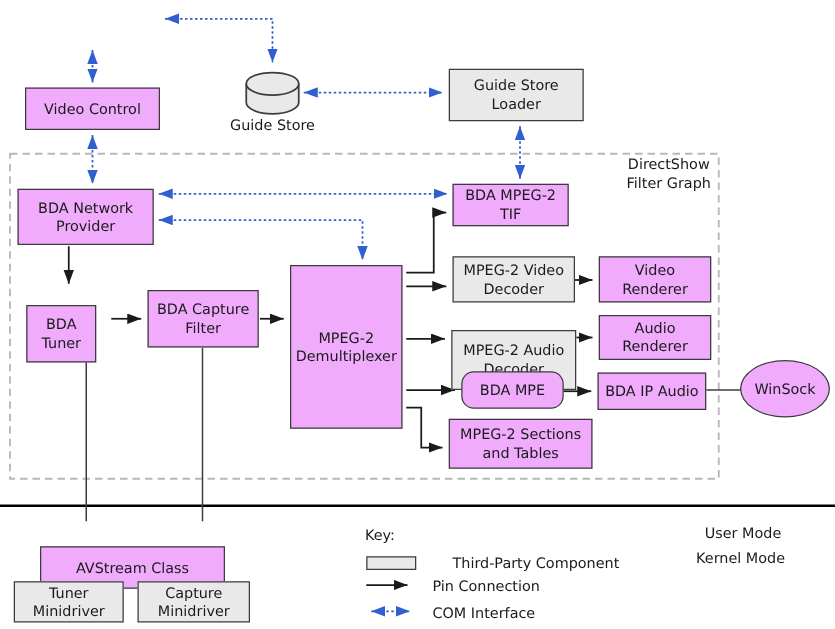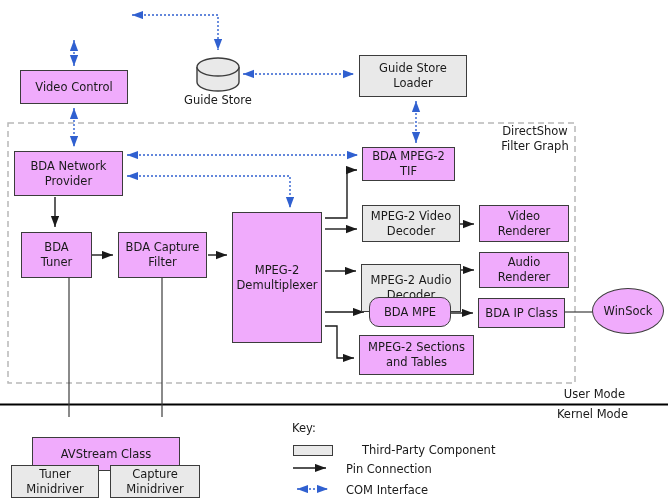--- a/index.html
+++ b/index.html
@@ -8,21 +8,21 @@
   #stage{position:absolute;inset:0;width:668px;height:503px;}
   svg.wires{position:absolute;left:0;top:0;z-index:1;pointer-events:none;}
   .box{position:absolute;z-index:2;display:flex;align-items:center;justify-content:center;
        text-align:center;border:1.5px solid #3c3c3c;background:#f0abfc;color:#1a1a1a;
        font-size:11.5px;line-height:1.28;white-space:pre-line;box-sizing:border-box;}
   .third{background:#e9e9e9;}
   .ellipse{border-radius:50%;border-width:1px;}
   .lbl{position:absolute;z-index:2;color:#1a1a1a;font-size:11.5px;line-height:1.3;
        white-space:pre-line;}
   .center{text-align:center;}
-  .right{text-align:right;}
+  .right{text-align:right;margin-top:32px;}
   .swatch{position:absolute;z-index:2;width:40px;height:11px;background:#e9e9e9;
        border:1px solid #3c3c3c;box-sizing:border-box;}
 </style>
 </head>
 <body>
 
 <div id="stage">
 
   <svg class="wires" width="668" height="503" viewBox="0 0 668 503">
     <defs>
@@ -85,21 +85,21 @@
 Loader</div>
 
   <div class="lbl center" style="left:183px;top:93px;width:70px;">Guide Store</div>
 
   <div class="lbl center" style="left:492px;top:124px;width:86px;">DirectShow
 Filter Graph</div>
 
   <div class="box" style="left:14px;top:151px;width:109px;height:45px;">BDA Network
 Provider</div>
 
-  <div class="box" style="left:21px;top:232px;width:71px;height:46px;">BDA
+  <div class="box" style="left:21px;top:244px;width:56px;height:46px;">BDA
 Tuner</div>
 
   <div class="box" style="left:118px;top:232px;width:89px;height:46px;">BDA Capture
 Filter</div>
 
   <div class="box" style="left:232px;top:212px;width:90px;height:131px;">MPEG-2
 Demultiplexer</div>
 
   <div class="box" style="left:362px;top:147px;width:93px;height:34px;">BDA MPEG-2
 TIF</div>
@@ -111,21 +111,21 @@
 Renderer</div>
 
   <div class="box third" style="left:361px;top:264px;width:100px;height:48px;text-align:center;">MPEG-2 Audio
 Decoder</div>
 
   <div class="box" style="left:479px;top:252px;width:90px;height:36px;">Audio
 Renderer</div>
 
   <div class="box" style="left:369px;top:297px;width:82px;height:30px;border-radius:10px;">BDA MPE</div>
 
-  <div class="box" style="left:478px;top:298px;width:87px;height:30px;">BDA IP Class</div>
+  <div class="box" style="left:478px;top:298px;width:87px;height:30px;">BDA IP Audio</div>
 
   <div class="box ellipse" style="left:592px;top:288px;width:72px;height:46px;">WinSock</div>
 
   <div class="box" style="left:359px;top:335px;width:115px;height:40px;">MPEG-2 Sections
 and Tables</div>
 
   <div class="lbl right" style="right:43px;top:387px;width:90px;">User Mode</div>
 
   <div class="lbl right" style="right:40px;top:407px;width:100px;">Kernel Mode</div>
 

